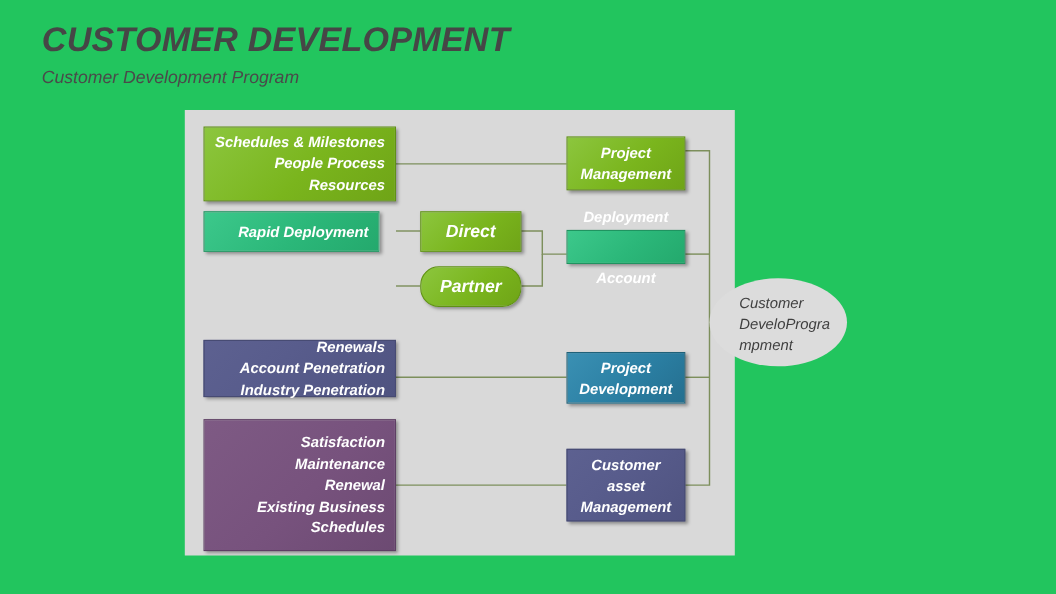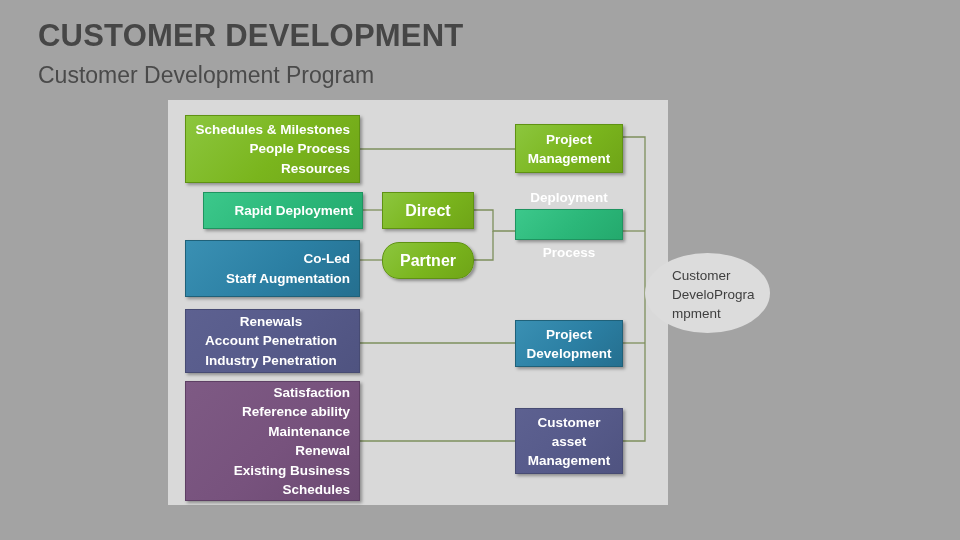--- a/index.html
+++ b/index.html
@@ -2,31 +2,31 @@
 <html><head>
 <meta charset="utf-8">
 <style>
   * { margin:0; padding:0; box-sizing:border-box; }
   html, body {
     width:960px; height:540px;
     background:#f1f1f1;
     font-family:"Liberation Sans", sans-serif;
     overflow:hidden;
   }
-  #slide { position:relative; width:960px; height:540px; background:#a3a3a3; }
+  #slide { position:relative; width:960px; height:540px; background:#22c55e;font-style:italic; }
 
   
   #title {
     position:absolute; left:38px; top:18px;
     font-size:31px; font-weight:bold; letter-spacing:.2px;
     color:#464646; white-space:nowrap;
   }
   #subtitle {
     position:absolute; left:38px; top:62px;
-    font-size:23px; color:#4a4a4a; white-space:nowrap;
+    font-size:16px; color:#4a4a4a; white-space:nowrap;
   }
 
   
   #panel {
     position:absolute; left:168px; top:100px;
     width:500px; height:405px;
     background:#d9d9d9;
   }
 
   
@@ -111,38 +111,33 @@
       <path d="M623,343 L645,343"></path>
     </g>
   </svg>
 
   <div class="box left-box c-green" style="left:185px; top:115px; width:175px; height:68px;">
     <span>Schedules &amp; Milestones</span>
     <span>People Process</span>
     <span>Resources</span>
   </div>
 
-  <div class="box left-box c-teal" style="left:185px; top:192px; width:160px; height:37px;margin-left:18px;">
+  <div class="box left-box c-teal" style="left:185px; top:192px; width:160px; height:37px;">
     <span>Rapid Deployment</span>
   </div>
 
-  <div class="box left-box c-blue" style="left:185px; top:240px; width:175px; height:57px;">
-    <span>Co-Led</span>
-    <span>Staff Augmentation</span>
-  </div>
 
-  <div class="box left-box c-slate" style="left:185px; top:309px; width:175px; height:64px;align-items:center;">
+  <div class="box left-box c-slate" style="left:185px; top:309px; width:175px; height:52px;">
     <span>Renewals</span>
     <span>Account Penetration</span>
     <span>Industry Penetration</span>
   </div>
 
   <div class="box left-box c-purple" style="left:185px; top:381px; width:175px; height:120px;justify-content:center;">
     <span>Satisfaction</span>
-    <span>Reference ability</span>
     <span>Maintenance</span>
     <span>Renewal</span>
     <span>Existing Business</span>
     <span>Schedules</span>
   </div>
 
   <div class="box mid-box c-green" style="left:382px; top:192px; width:92px; height:37px;">
     <span>Direct</span>
   </div>
 
@@ -150,21 +145,21 @@
     <span>Partner</span>
   </div>
 
   <div class="box right-box c-green" style="left:515px; top:124px; width:108px; height:49px;">
     <span>Project</span>
     <span>Management</span>
   </div>
 
   <div class="box right-box c-teal" style="left:515px; top:209px; width:108px; height:31px;gap:36px;">
     <span>Deployment</span>
-    <span>Process</span>
+    <span>Account</span>
   </div>
 
   <div class="box right-box c-blue" style="left:515px; top:320px; width:108px; height:47px;">
     <span>Project</span>
     <span>Development</span>
   </div>
 
   <div class="box right-box c-slate" style="left:515px; top:408px; width:108px; height:66px;">
     <span>Customer</span>
     <span>asset</span>

